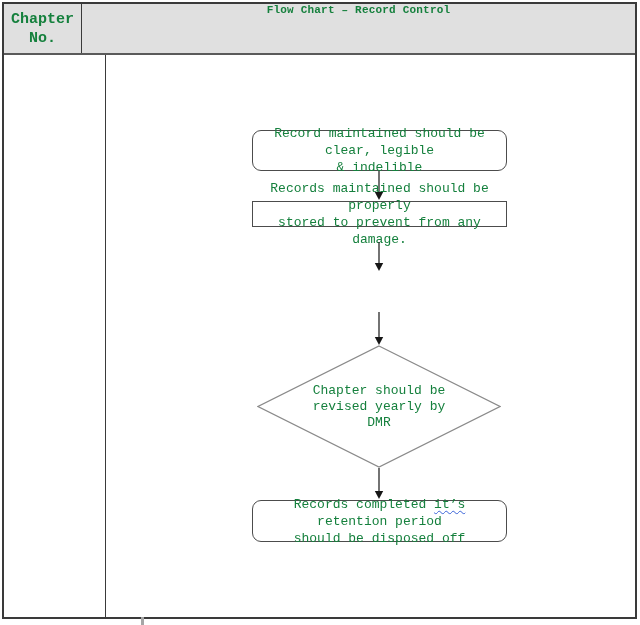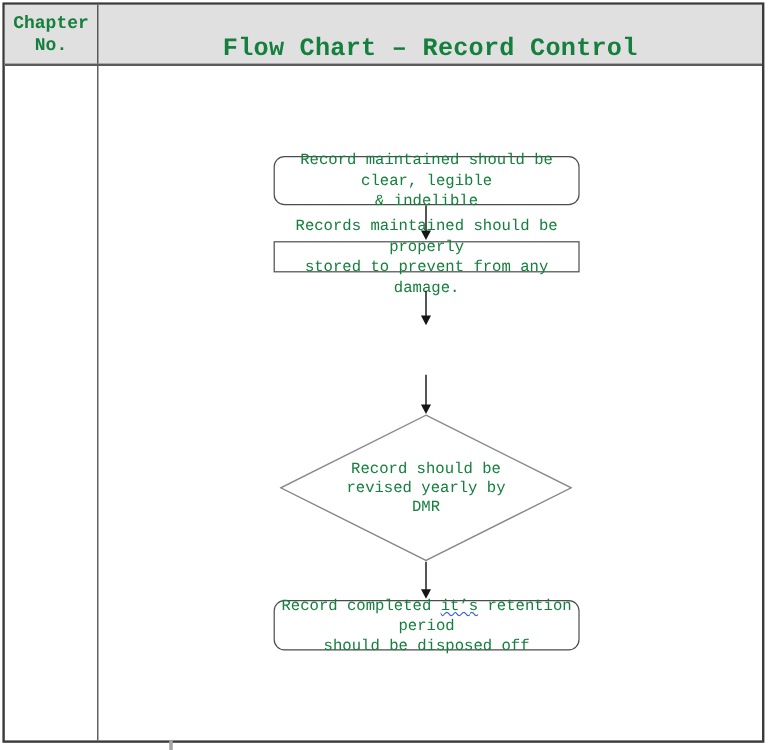--- a/index.html
+++ b/index.html
@@ -16,24 +16,24 @@
     display:flex;height:49px;flex:none;background:#e0e0e0;
     border-bottom:2px solid #5a5a5a;
   }
   .cell-chapter{
     width:77px;flex:none;box-sizing:content-box;
     border-right:1.5px solid #3a3a3a;
     display:flex;align-items:center;justify-content:center;text-align:center;
     font-weight:bold;font-size:15px;line-height:19px;white-space:pre-line;
   }
   .cell-title{
-    flex:1;display:flex;align-items:flex-end;justify-content:center;
-    font-weight:bold;font-size:21px;letter-spacing:0.2px;
+    flex:1;display:flex;align-items:flex-start;justify-content:center;
+    font-weight:bold;font-size:11px;letter-spacing:0.2px;
   }
-  .body-row{display:flex;flex:1;min-height:0;}
+  .body-row{display:flex;flex:1;min-height:0;margin-left:24px;}
   .body-left{width:77px;flex:none;border-right:1.5px solid #3a3a3a;}
   .body-right{flex:1;position:relative;}
   .flow-box{
     position:absolute;width:255px;box-sizing:border-box;
     border:1px solid #4c4c4c;background:#ffffff;
     display:flex;align-items:center;justify-content:center;text-align:center;
     font-size:13px;line-height:17px;white-space:pre-line;padding:1px 2px;
   }
   .rounded{border-radius:9px;}
   .arrow{position:absolute;display:block;}
@@ -96,32 +96,32 @@
 
         <svg class="arrow" style="left:267px;top:257px;" width="12" height="33" viewBox="0 0 12 33">
           <line x1="6" y1="0" x2="6" y2="26" stroke="#161616" stroke-width="1.2"></line>
           <polygon points="1.8,25 10.2,25 6,33" fill="#161616"></polygon>
         </svg>
 
         <div class="diamond-wrap">
           <svg width="244" height="123" viewBox="0 0 244 123">
             <polygon points="122,1 243,61.5 122,122 1,61.5" fill="#ffffff" stroke="#8a8a8a" stroke-width="1.2"></polygon>
           </svg>
-          <div class="diamond-text">Record should be
+          <div class="diamond-text">Chapter should be
 revised yearly by
 DMR</div>
         </div>
 
         <svg class="arrow" style="left:267px;top:413px;" width="12" height="31" viewBox="0 0 12 31">
           <line x1="6" y1="0" x2="6" y2="24" stroke="#161616" stroke-width="1.2"></line>
           <polygon points="1.8,23 10.2,23 6,31" fill="#161616"></polygon>
         </svg>
 
         <div class="flow-box rounded" style="left:146px;top:445px;height:42px;">
-          <span><span>Record completed </span><span class="misspell">it’s</span><span> retention period
+          <span><span>Records completed </span><span class="misspell">it’s</span><span> retention period
 should be disposed off</span></span>
         </div>
 
       </div>
     </div>
   </div>
 
   <div class="ruler-tick"></div>
 </div>
 

